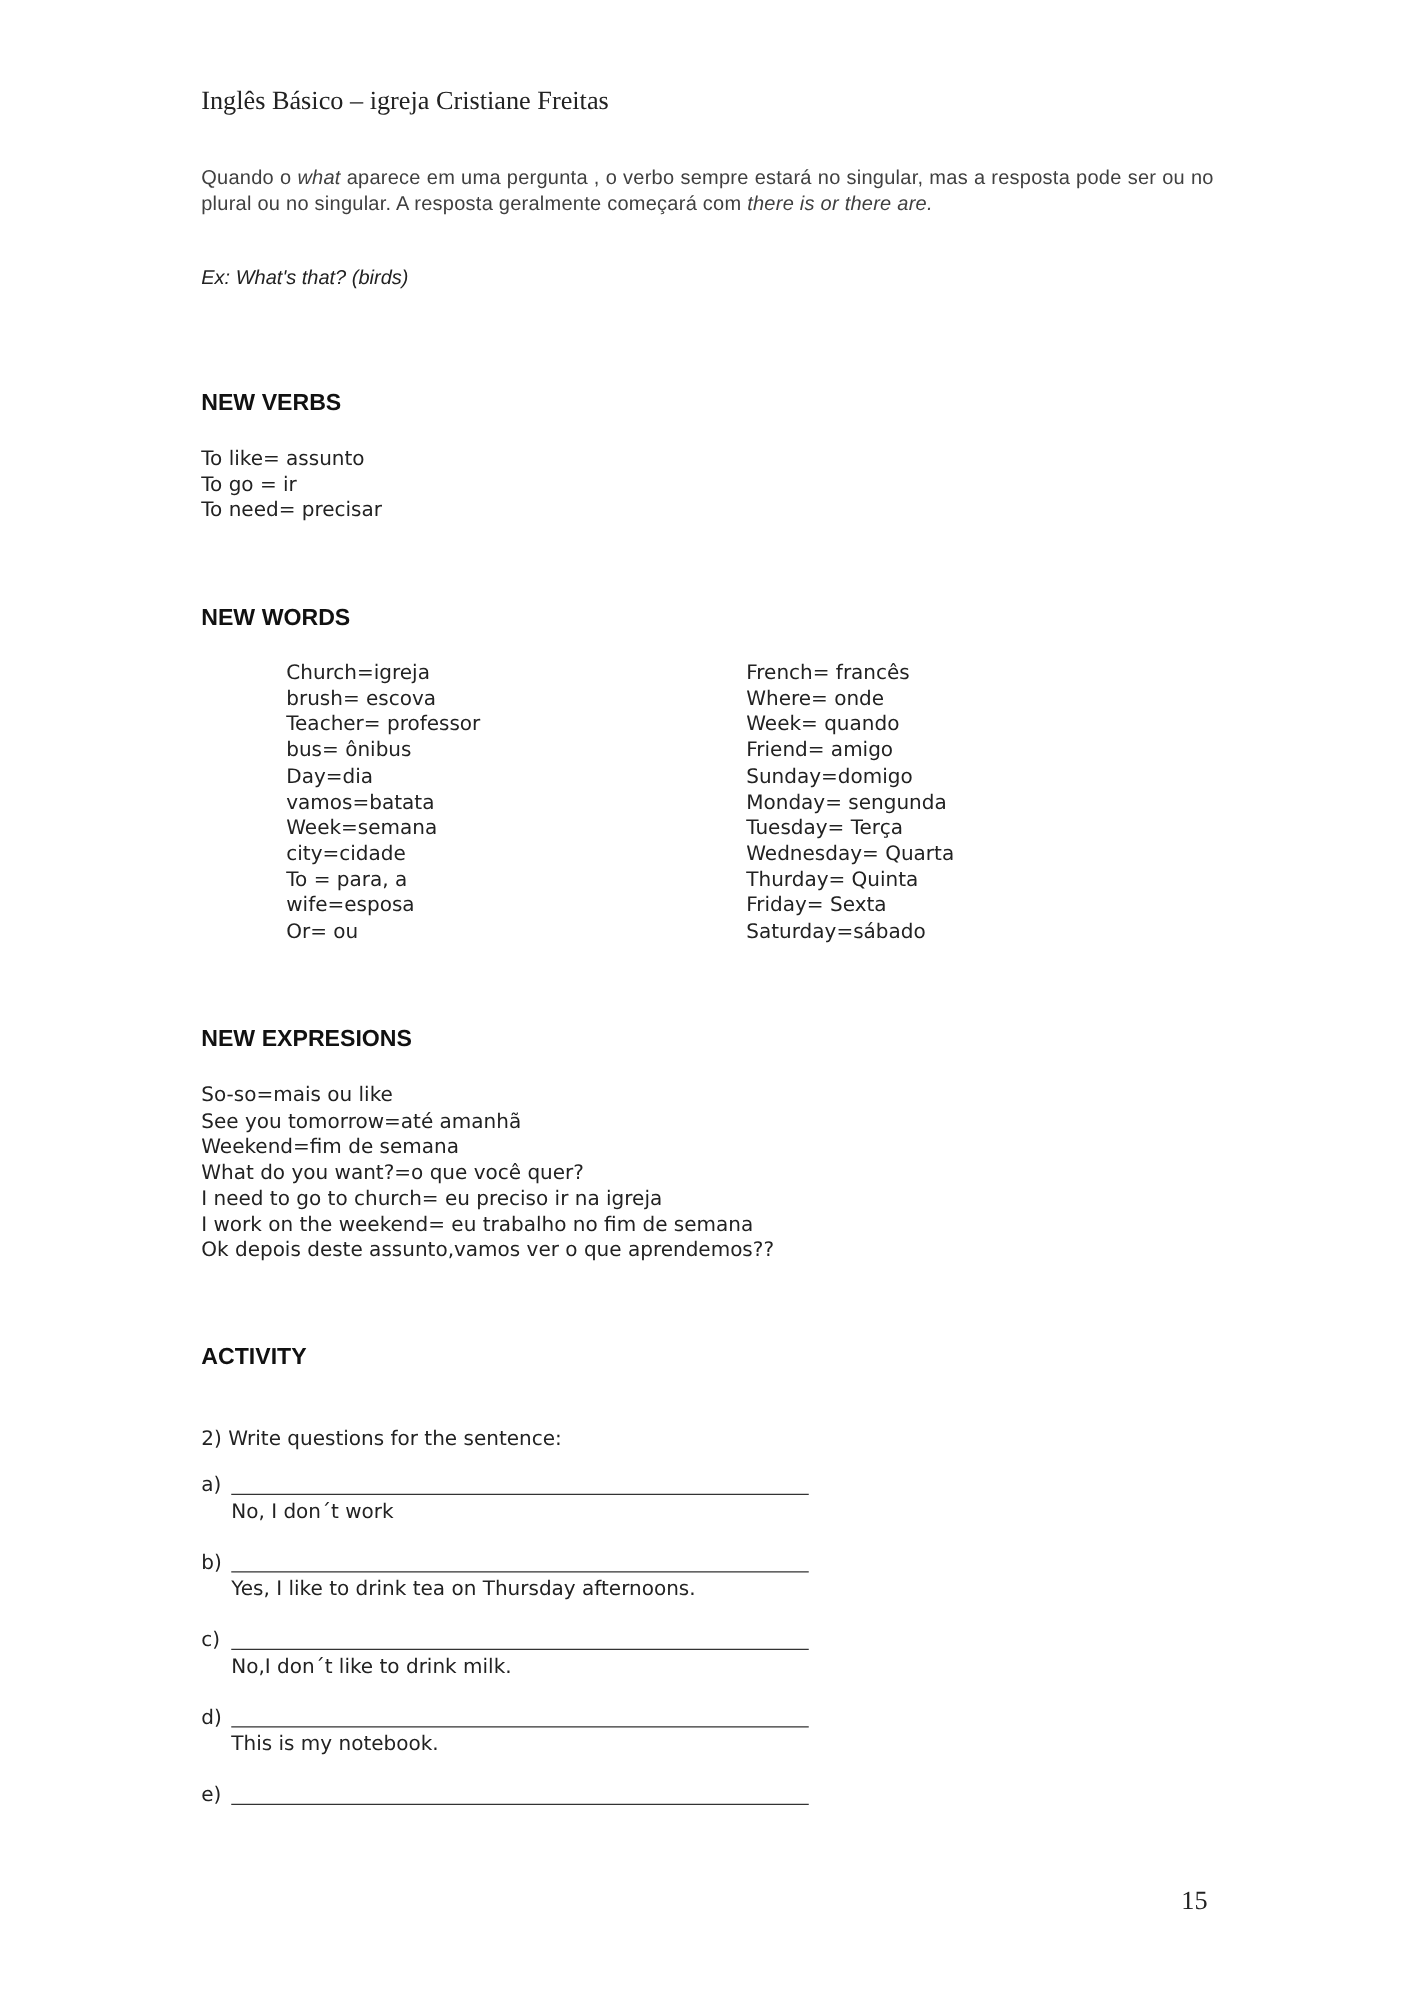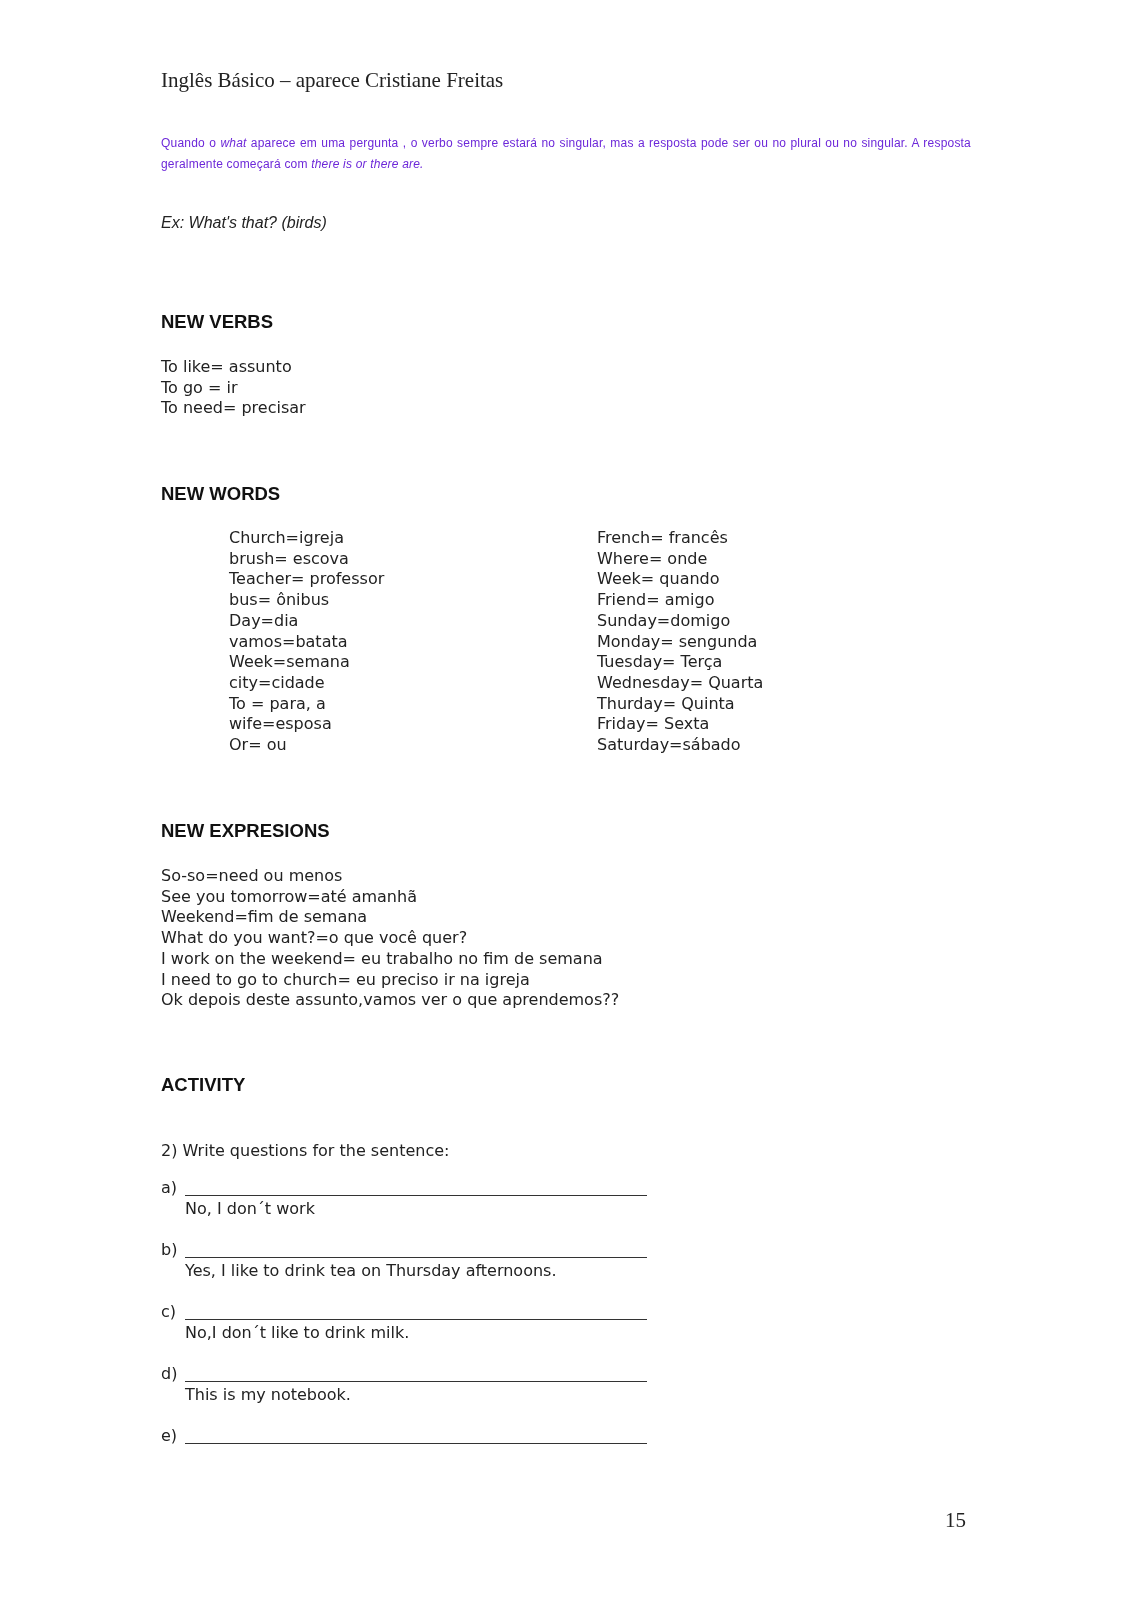--- a/index.html
+++ b/index.html
@@ -1,37 +1,37 @@
 <!DOCTYPE html>
 <html><head>
 <meta charset="utf-8">
 <style>
   html, body { margin: 0; padding: 0; background: #ffffff; }
   body { width: 1130px; height: 1600px; position: relative; overflow: hidden; color: #1a1a1a; }
   .page { position: absolute; left: 0; top: 0; width: 1130px; height: 1600px; }
   .header { position: absolute; left: 161px; top: 68px; font-family: "Liberation Serif", serif; font-size: 21px; color: #222; }
-  .intro { position: absolute; left: 161px; top: 133px; width: 810px; font-family: "Liberation Sans", sans-serif; font-size: 12px; line-height: 20.5px; text-align: justify; color: #6d28d9; letter-spacing: 0.2px; }
+  .intro { position: absolute; left: 161px; top: 133px; width: 810px; font-family: "Liberation Sans", sans-serif; font-size: 16px; line-height: 20.5px; text-align: justify; color: #404040; letter-spacing: 0.2px; }
   .intro i { font-style: italic; }
   .example { position: absolute; left: 161px; top: 214px; font-family: "Liberation Sans", sans-serif; font-size: 16px; font-style: italic; color: #222; }
   .h { position: absolute; left: 161px; font-family: "Liberation Sans", sans-serif; font-weight: bold; font-size: 18.5px; color: #111; }
   .list { position: absolute; font-family: "DejaVu Sans", sans-serif; font-size: 16px; line-height: 20.7px; color: #222; }
   .list div { white-space: nowrap; }
   .act-title { position: absolute; left: 161px; top: 1141px; font-family: "DejaVu Sans", sans-serif; font-size: 16px; color: #222; }
   .q { position: absolute; left: 161px; font-family: "DejaVu Sans", sans-serif; font-size: 16px; color: #222; }
   .q .lbl { position: absolute; left: 0; top: 0; }
   .q .line { position: absolute; left: 24px; top: 17px; width: 462px; border-bottom: 1.3px solid #333; }
   .q .ans { position: absolute; left: 24px; top: 21px; white-space: nowrap; }
   .pagenum { position: absolute; left: 945px; top: 1508px; font-family: "Liberation Serif", serif; font-size: 21px; color: #222; text-align: center; }
 </style>
 </head>
 <body>
 
 <div class="page">
 
-  <div class="header">Inglês Básico – aparece Cristiane Freitas</div>
+  <div class="header">Inglês Básico – igreja Cristiane Freitas</div>
 
   <div class="intro"><span>Quando o </span><i>what</i><span> aparece em uma pergunta , o verbo sempre estará no singular, mas a resposta pode ser ou no plural ou no singular. A resposta geralmente começará com </span><i>there is or there are.</i></div>
 
   <div class="example">Ex: What's that? (birds)</div>
 
   <div class="h" style="top:311px;">NEW VERBS</div>
   <div class="list" style="left:161px; top:357px;">
     <div>To like= assunto</div>
     <div>To go = ir</div>
     <div>To need= precisar</div>
@@ -60,26 +60,26 @@
     <div>Monday= sengunda</div>
     <div>Tuesday= Terça</div>
     <div>Wednesday= Quarta</div>
     <div>Thurday= Quinta</div>
     <div>Friday= Sexta</div>
     <div>Saturday=sábado</div>
   </div>
 
   <div class="h" style="top:820px;">NEW EXPRESIONS</div>
   <div class="list" style="left:161px; top:866px;">
-    <div>So-so=need ou menos</div>
+    <div>So-so=mais ou like</div>
     <div>See you tomorrow=até amanhã</div>
     <div>Weekend=fim de semana</div>
     <div>What do you want?=o que você quer?</div>
+    <div>I need to go to church= eu preciso ir na igreja</div>
     <div>I work on the weekend= eu trabalho no fim de semana</div>
-    <div>I need to go to church= eu preciso ir na igreja</div>
     <div>Ok depois deste assunto,vamos ver o que aprendemos??</div>
   </div>
 
   <div class="h" style="top:1074px;">ACTIVITY</div>
   <div class="act-title">2) Write questions for the sentence:</div>
 
   <div class="q" style="top:1178px;">
     <span class="lbl">a)</span>
     <div class="line"></div>
     <span class="ans">No, I don´t work</span>

